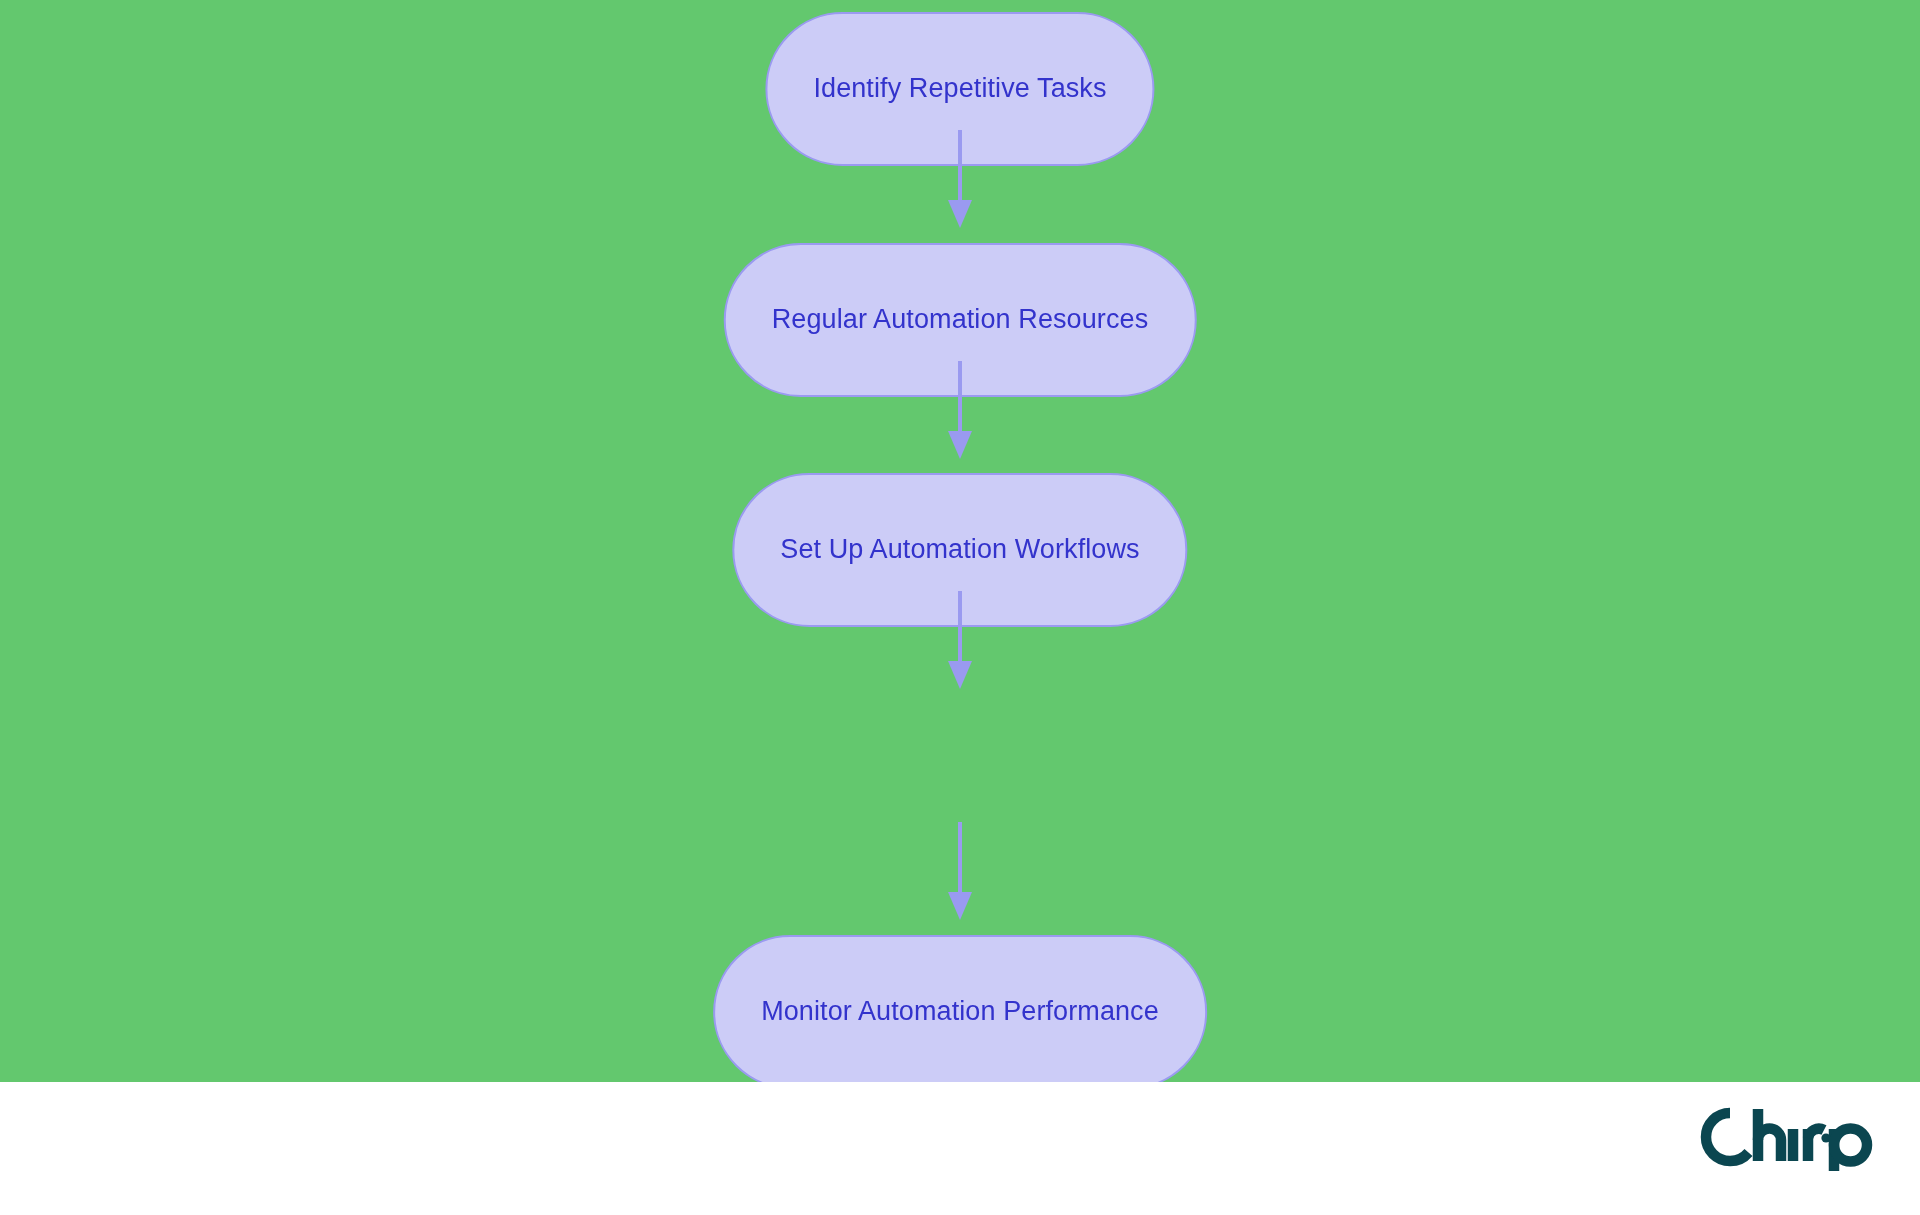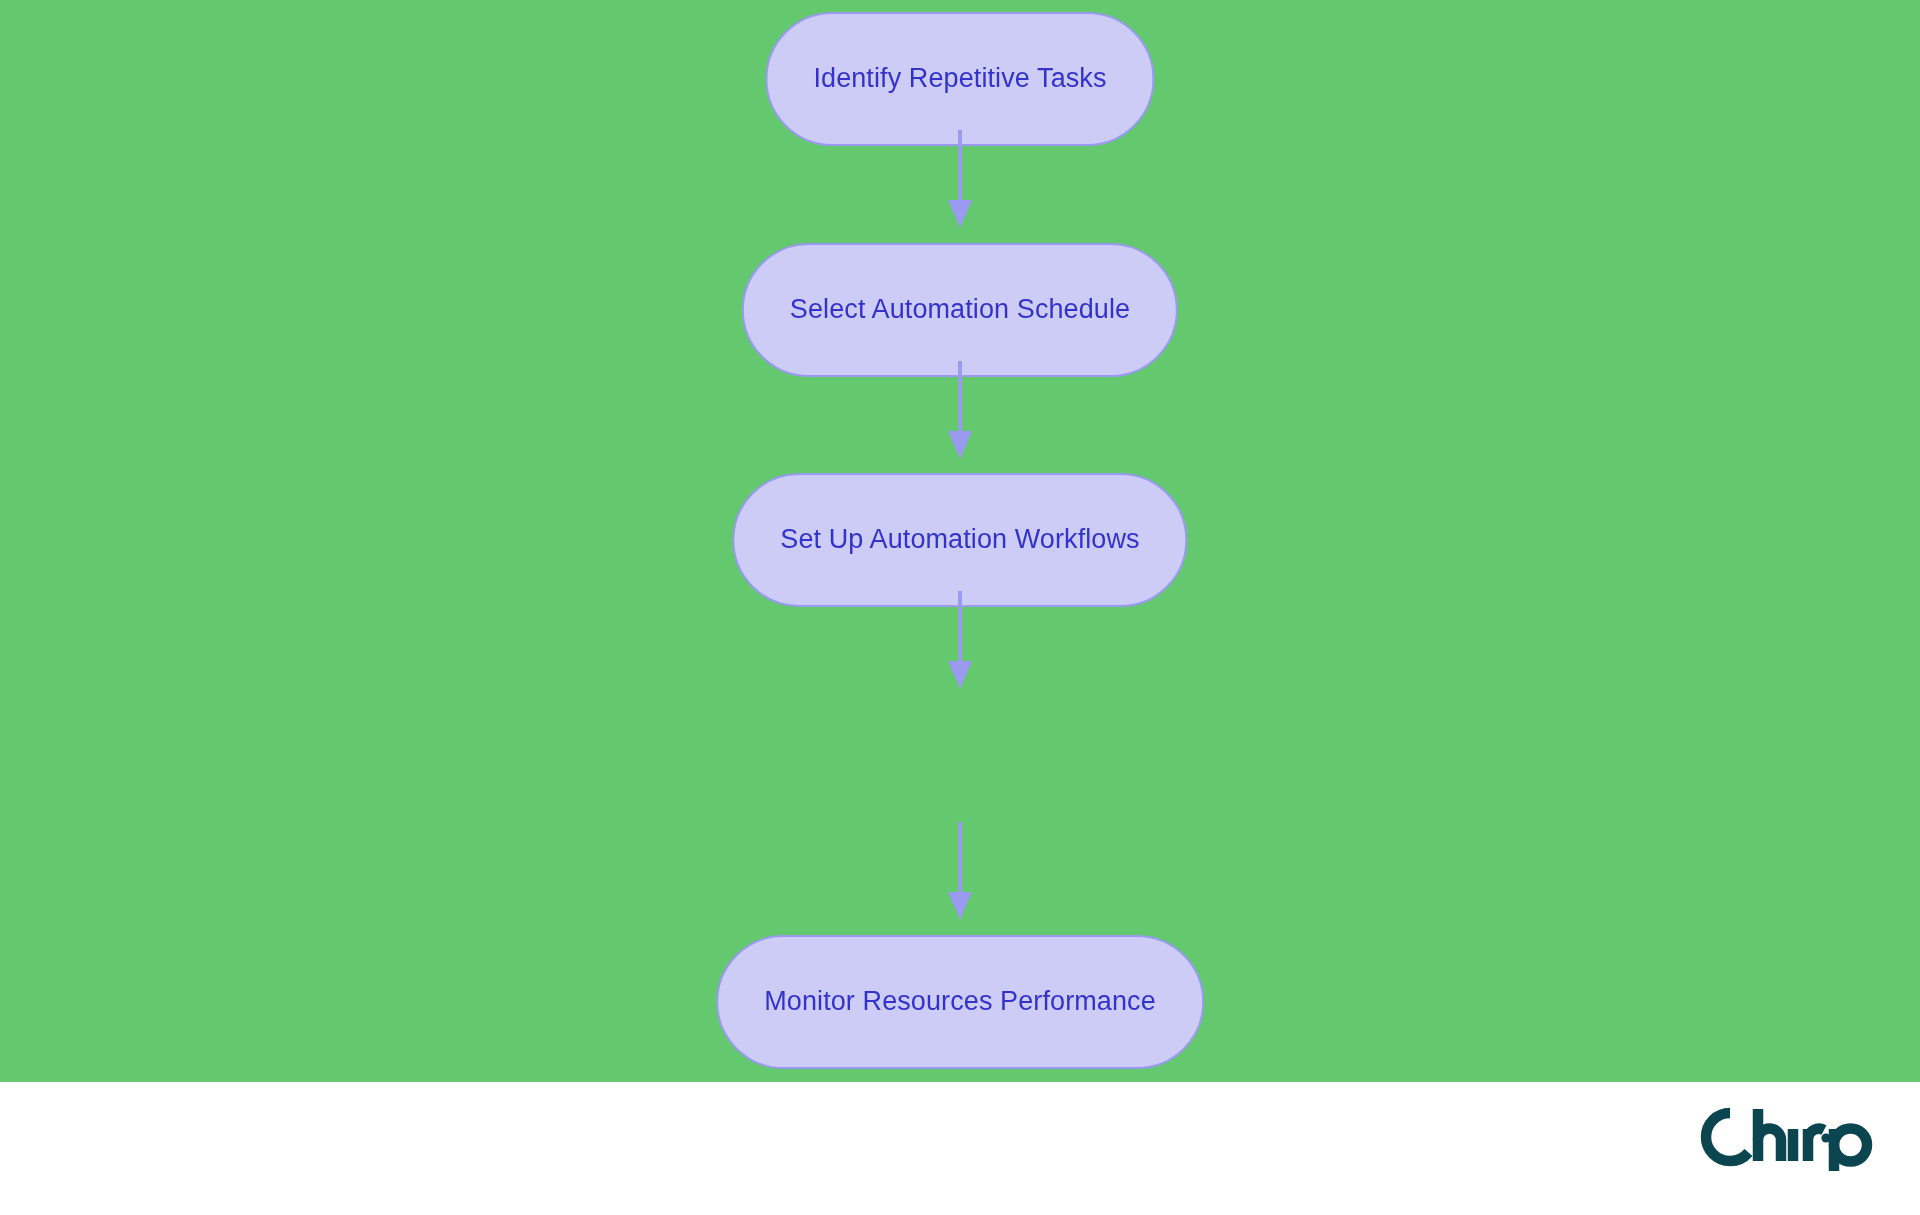--- a/index.html
+++ b/index.html
@@ -40,21 +40,21 @@
     width: 1920px;
     height: 1082px;
   }
 
   
   .node {
     position: absolute;
     box-sizing: border-box;
     transform: translateX(-50%);
     left: 960px;
-    height: 134px;
+    height: 154px;
     background: #CCCCF7;
     border: 2px solid #9A9AF0;
     border-radius: 9999px;
     display: flex;
     align-items: center;
     justify-content: center;
     padding: 0 46px;
   }
 
   .node-label {
@@ -112,21 +112,21 @@
       </div>
 
       <div class="connector" style="top:130px;">
         <svg width="30" height="100" viewBox="0 0 30 100">
           <line x1="15" y1="0" x2="15" y2="72" stroke="#9A9AF0" stroke-width="4"></line>
           <polygon points="3,70 27,70 15,98" fill="#9A9AF0"></polygon>
         </svg>
       </div>
 
       <div class="node" style="top:243px;">
-        <span class="node-label">Select Automation Schedule</span>
+        <span class="node-label">Regular Automation Resources</span>
       </div>
 
       <div class="connector" style="top:361px;">
         <svg width="30" height="100" viewBox="0 0 30 100">
           <line x1="15" y1="0" x2="15" y2="72" stroke="#9A9AF0" stroke-width="4"></line>
           <polygon points="3,70 27,70 15,98" fill="#9A9AF0"></polygon>
         </svg>
       </div>
 
       <div class="node" style="top:473px;">
@@ -142,21 +142,21 @@
 
 
       <div class="connector" style="top:822px;">
         <svg width="30" height="100" viewBox="0 0 30 100">
           <line x1="15" y1="0" x2="15" y2="72" stroke="#9A9AF0" stroke-width="4"></line>
           <polygon points="3,70 27,70 15,98" fill="#9A9AF0"></polygon>
         </svg>
       </div>
 
       <div class="node" style="top:935px;">
-        <span class="node-label">Monitor Resources Performance</span>
+        <span class="node-label">Monitor Automation Performance</span>
       </div>
 
     </div>
   </div>
 
   <div class="footer">
     <div class="brand">
       <svg width="176" height="66" viewBox="0 0 176 66">
 
         <path d="M32 6 A24 24 0 1 0 32 54 A24 24 0 0 0 50.5 45.5" fill="none" stroke="#0B4650" stroke-width="10.5" stroke-linecap="butt"></path>

